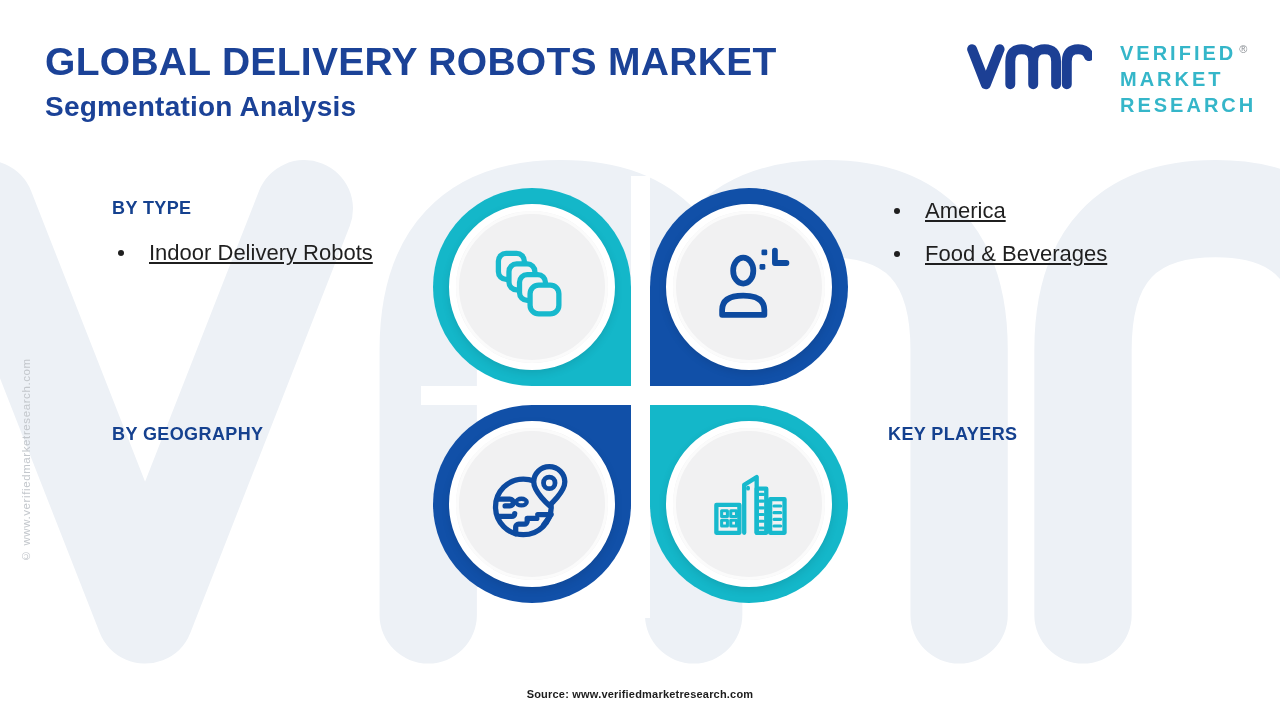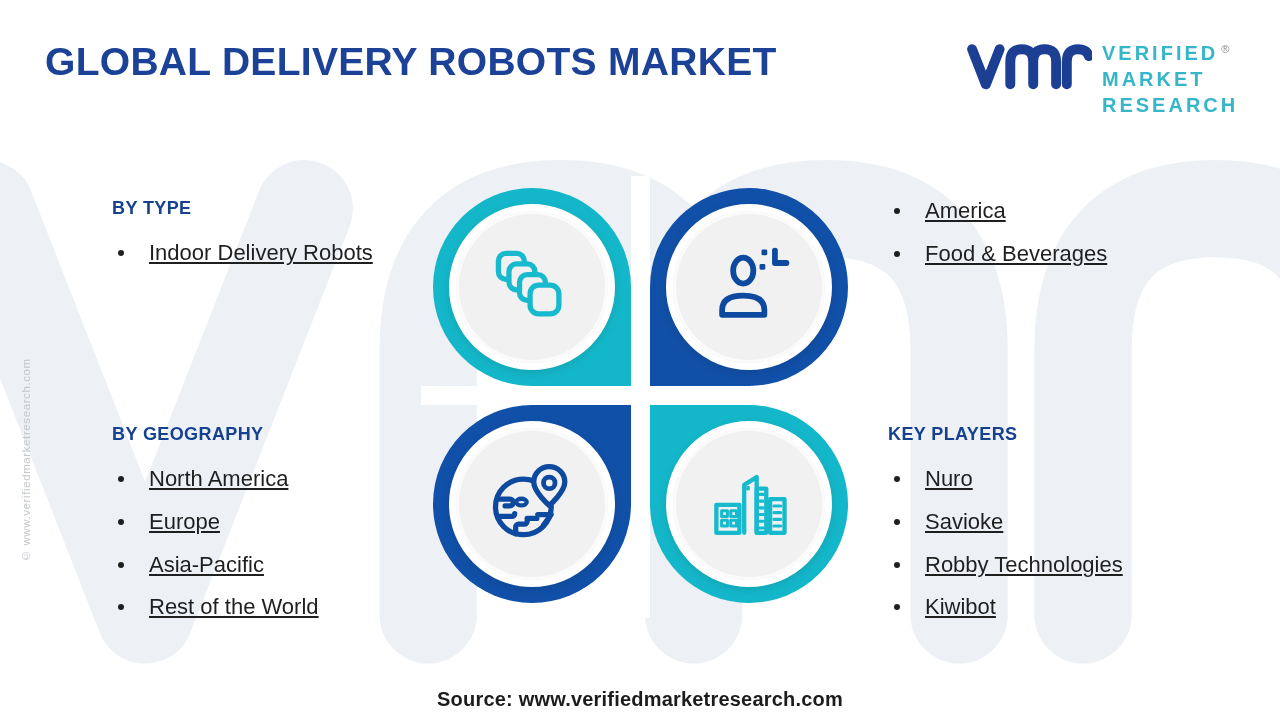--- a/index.html
+++ b/index.html
@@ -25,21 +25,21 @@
     font-size:39px; font-weight:bold; letter-spacing:.3px; color:#1b4297;
   }
   .page-subtitle {
     position:absolute; left:45px; top:91px; z-index:2;
     font-size:28px; font-weight:bold; letter-spacing:.2px; color:#1b4297;
   }
 
   
   .logo { position:absolute; left:966px; top:36px; z-index:2; display:flex; align-items:flex-start; }
   .logo-mark { width:126px; height:60px; }
-  .logo-text { margin-left:10px; margin-top:4px; display:flex; flex-direction:column; }
+  .logo-text { margin-left:28px; margin-top:4px; display:flex; flex-direction:column; }
   .logo-text .ln {
     font-size:20px; font-weight:bold; letter-spacing:3px; line-height:26px; color:#35b6c9;
   }
   .logo-reg { font-size:11px; color:#8a8f94; vertical-align:top; position:relative; top:-4px; margin-left:3px; font-weight:normal; }
 
   
   .seg { position:absolute; width:330px; z-index:2; }
   .seg h3 { font-size:18px; font-weight:bold; letter-spacing:.4px; color:#15418f; margin:0 0 21px 0; }
   .seg ul { list-style:none; }
   .seg li { display:flex; align-items:flex-start; margin-bottom:16px; font-size:22px; line-height:1.22; color:#1f1f1f;text-decoration:underline; }
@@ -68,41 +68,42 @@
     position:absolute; left:16px; top:16px; width:166px; height:166px; border-radius:50%;
     background:#f1f1f2; border:7px solid #ffffff;
     box-shadow:0 3px 9px rgba(0,0,0,.10), inset 0 0 0 3px rgba(255,255,255,.7);
     display:flex; align-items:center; justify-content:center;
   }
   .quad .inner svg { width:96px; height:96px; }
 
   
   .source-line {
     position:absolute; left:0; top:688px; width:100%; text-align:center; z-index:2;
-    font-size:20px; font-weight:bold; color:#1c1c1c; letter-spacing:.2px;
+    font-size:11px; font-weight:bold; color:#1c1c1c; letter-spacing:.2px;
   }
 </style>
 </head>
 <body>
 
 <div class="canvas">
 
   <div class="bg-mark" aria-hidden="true">
     <svg viewBox="0 0 165 60" preserveAspectRatio="none">
       <g fill="none" stroke="#edf1f6" stroke-width="11" stroke-linecap="round" stroke-linejoin="round">
         <path d="M8,8 L26,54 L44,8"></path>
         <path d="M58,54 L58,24 Q58,8 73,8 Q88,8 88,24 L88,54 M88,24 Q88,8 103,8 Q118,8 118,24 L118,54"></path>
         <path d="M132,54 L132,24 Q132,8 147,8 Q158,8 161,17"></path>
       </g>
     </svg>
   </div>
 
   <div class="side-mark">© www.verifiedmarketresearch.com</div>
 
   <h1 class="page-title">GLOBAL DELIVERY ROBOTS MARKET</h1>
+  <h2 class="page-subtitle">Segmentation Analysis</h2>
 
   <div class="logo">
     <svg class="logo-mark" viewBox="0 0 165 60">
       <g fill="none" stroke="#1c3f94" stroke-width="13" stroke-linecap="round" stroke-linejoin="round">
         <path d="M8,8 L26,54 L44,8"></path>
         <path d="M58,54 L58,24 Q58,8 73,8 Q88,8 88,24 L88,54 M88,24 Q88,8 103,8 Q118,8 118,24 L118,54"></path>
         <path d="M132,54 L132,24 Q132,8 147,8 Q158,8 161,17"></path>
       </g>
     </svg>
     <div class="logo-text">
@@ -130,60 +131,24 @@
         </li>
         <li>
           <span class="dot"></span>
           <span class="txt">Food &amp; Beverages</span>
         </li>
       </ul>
   </section>
 
   <section class="seg seg-by-geography">
     <h3>BY GEOGRAPHY</h3>
-    <ul>
-        <li>
-          <span class="dot"></span>
-          <span class="txt">North America</span>
-        </li>
-        <li>
-          <span class="dot"></span>
-          <span class="txt">Europe</span>
-        </li>
-        <li>
-          <span class="dot"></span>
-          <span class="txt">Asia-Pacific</span>
-        </li>
-        <li>
-          <span class="dot"></span>
-          <span class="txt">Rest of the World</span>
-        </li>
-      </ul>
   </section>
 
   <section class="seg seg-key-players">
     <h3>KEY PLAYERS</h3>
-    <ul>
-        <li>
-          <span class="dot"></span>
-          <span class="txt">Nuro</span>
-        </li>
-        <li>
-          <span class="dot"></span>
-          <span class="txt">Savioke</span>
-        </li>
-        <li>
-          <span class="dot"></span>
-          <span class="txt">Robby Technologies</span>
-        </li>
-        <li>
-          <span class="dot"></span>
-          <span class="txt">Kiwibot</span>
-        </li>
-      </ul>
   </section>
 
   <div class="quads">
     <div class="cross-v"></div>
     <div class="cross-h"></div>
 
     <div class="quad teal tl">
       <div class="inner">
         <svg viewBox="0 0 100 100">
           <g stroke="#17b9cd" stroke-width="5.5" stroke-linecap="round" stroke-linejoin="round" fill="#f1f1f2">

